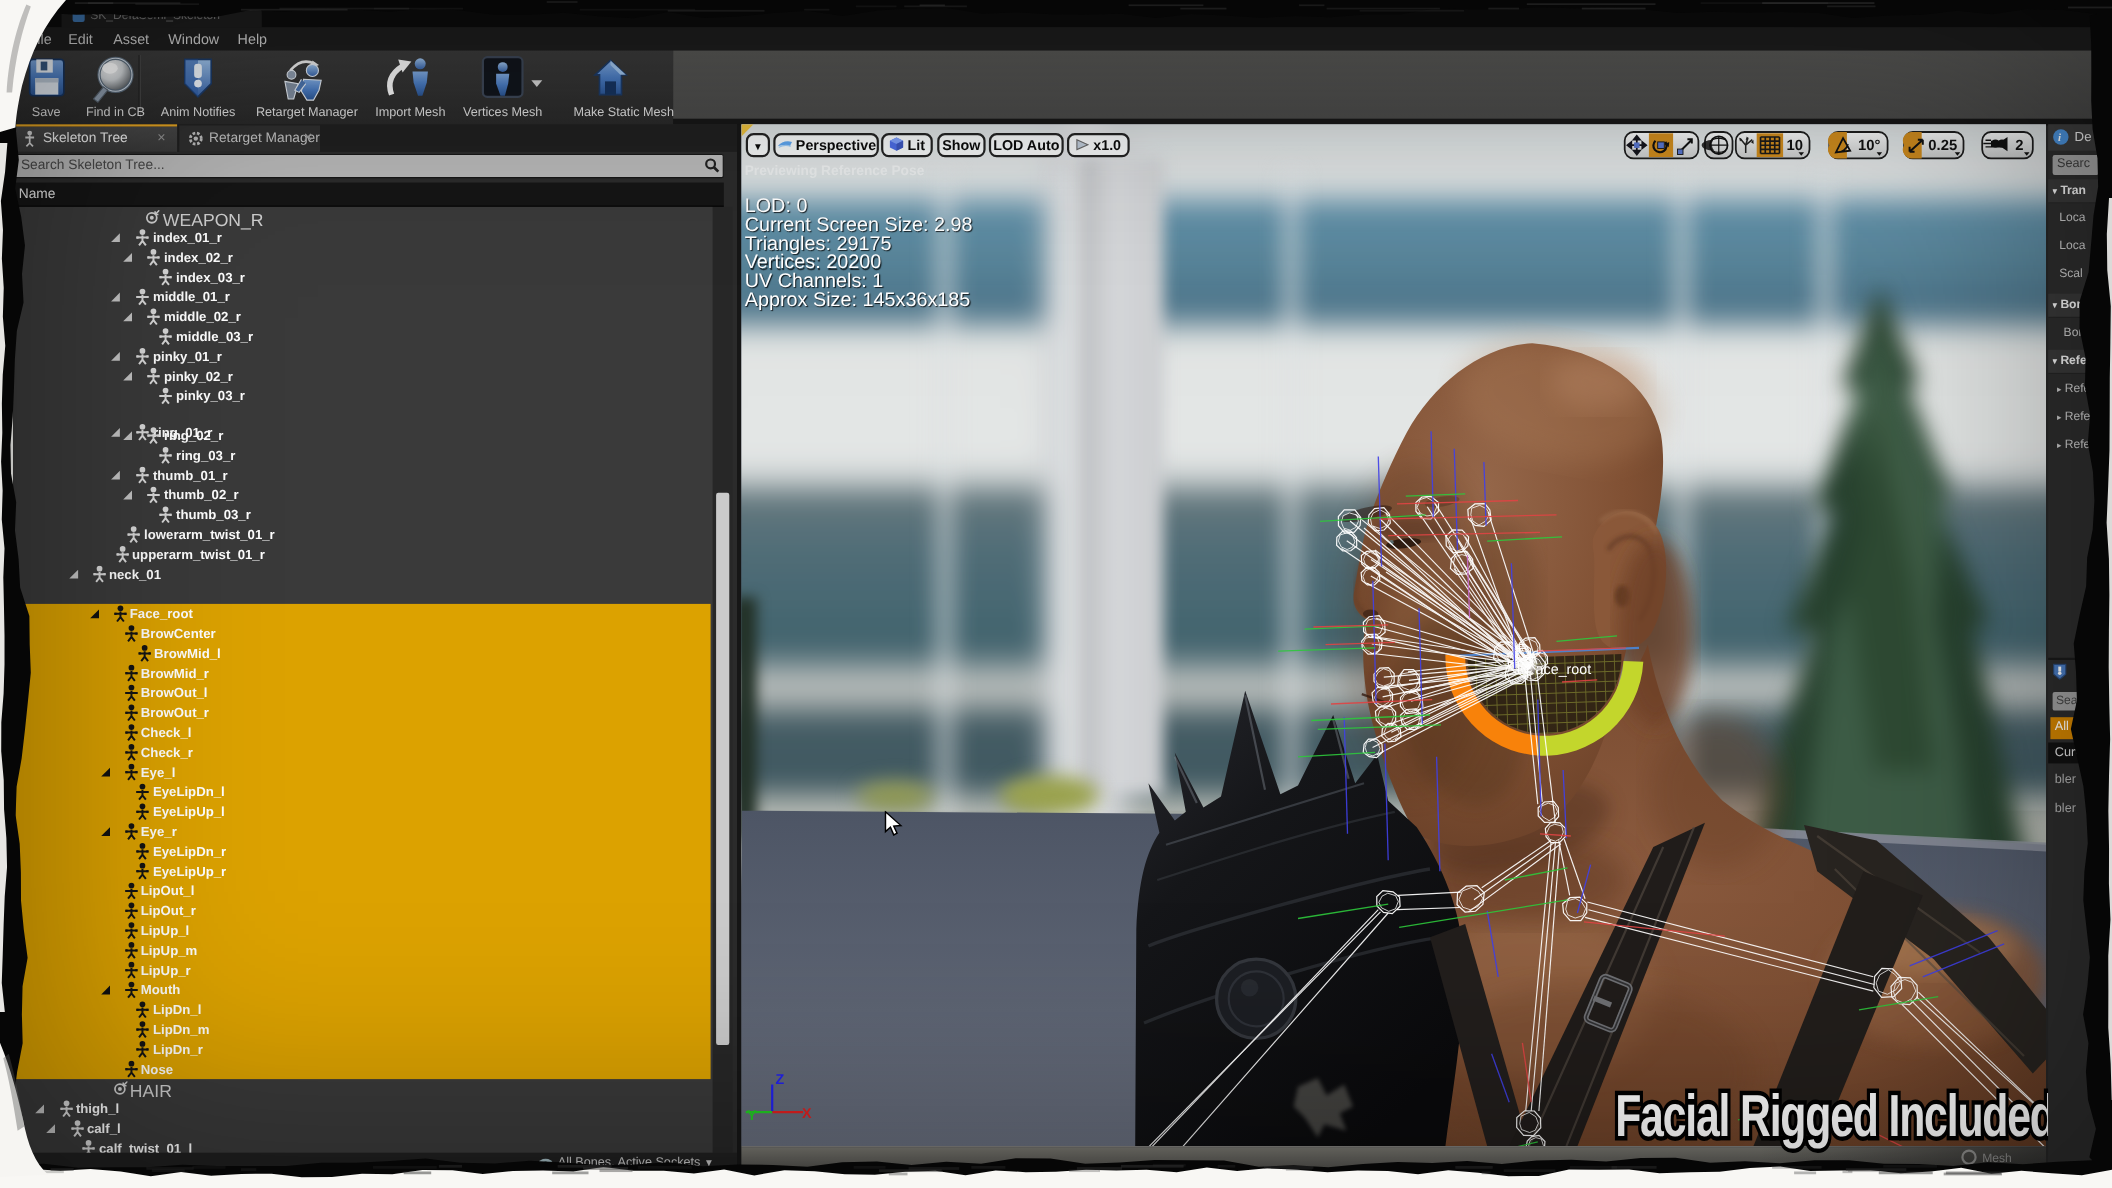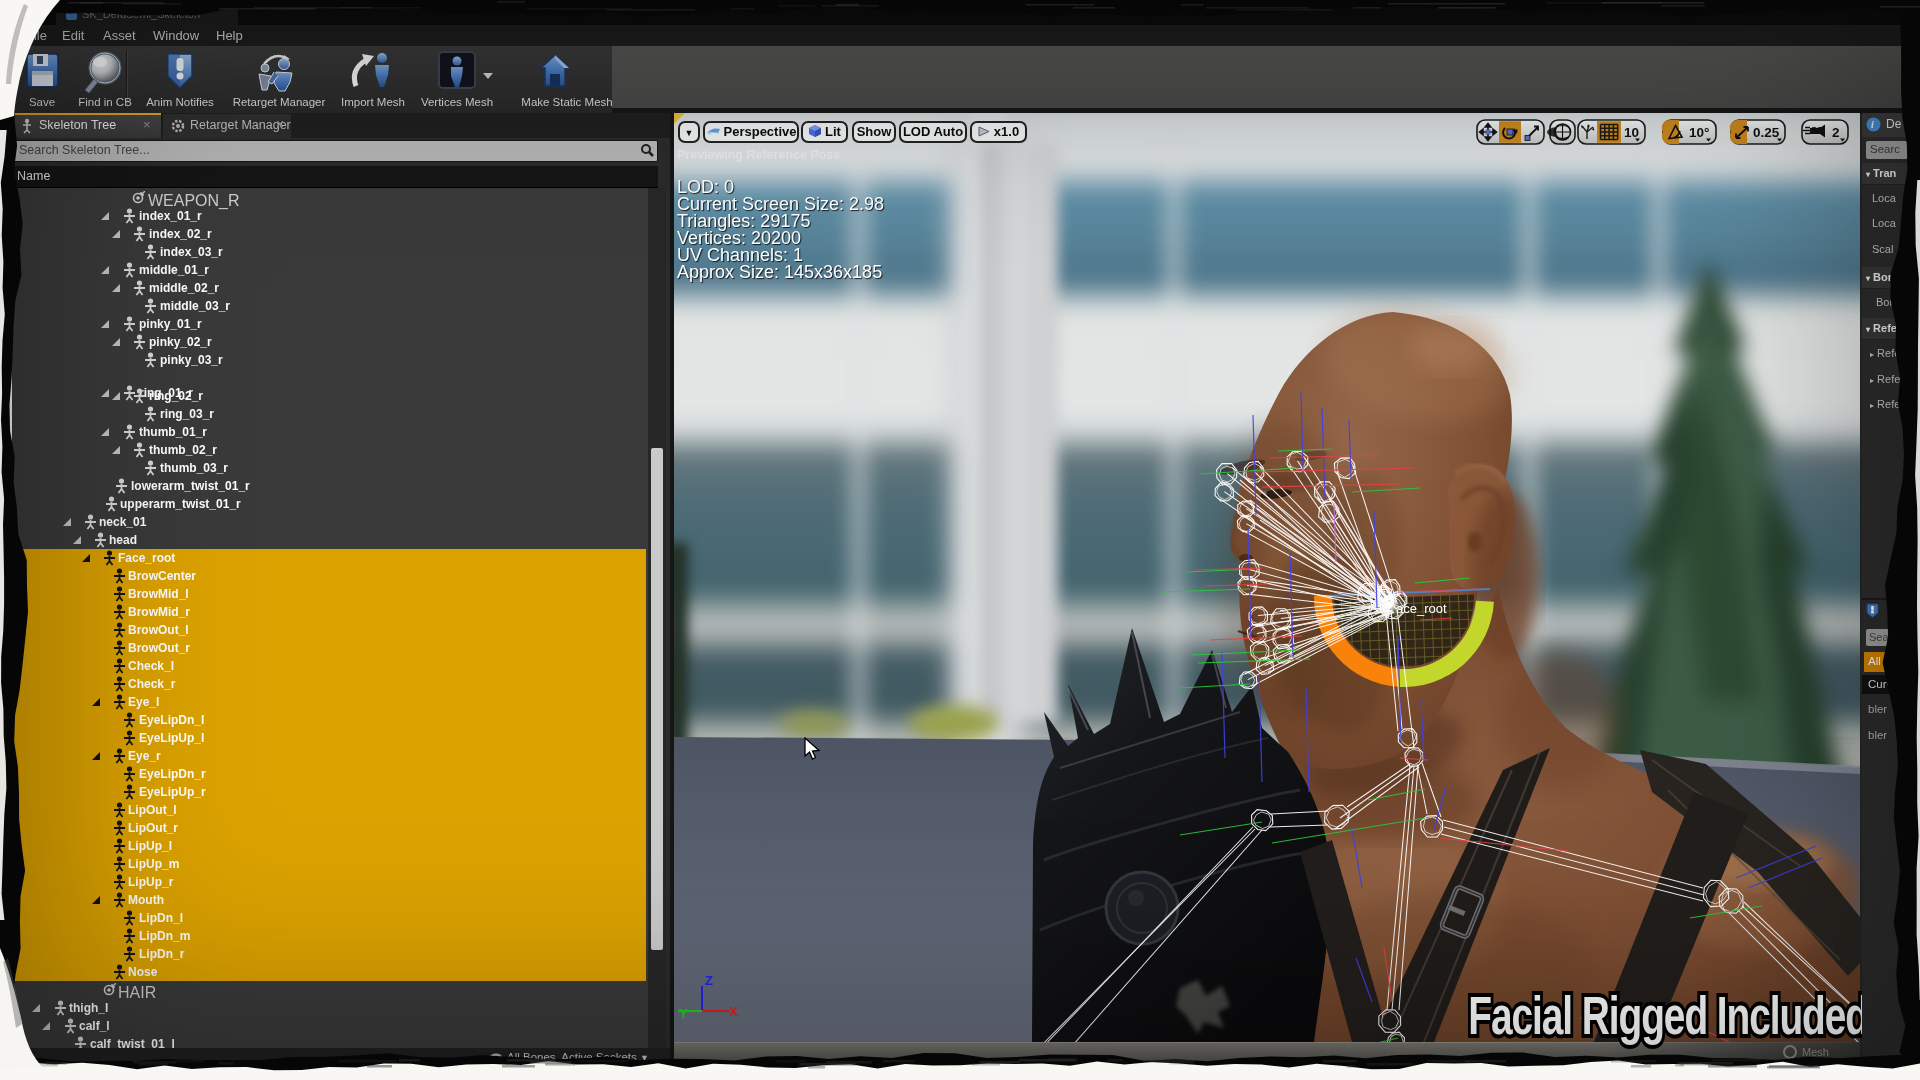--- a/index.html
+++ b/index.html
@@ -285,47 +285,38 @@
     </div>
 <div class="row" style="left:0;top:325px;width:636px">
       <div class="tri " style="left:51px"></div>
       <svg class="a" style="left:72px;top:1px" width="13" height="16" viewBox="0 0 13 16">
         <circle cx="6.5" cy="3" r="2.6" fill="#d8d8d8"></circle>
         <path d="M6.5 6 V11 M1 8 H12 M6.5 11 L3.4 15 M6.5 11 L9.6 15" stroke="#d8d8d8" stroke-width="1.8" fill="none"></path>
         <path d="M1 7 h2 v2 h-2 z M10 7 h2 v2 h-2 z" fill="#d8d8d8"></path>
       </svg>
       <div class="rn" style="left:87px">neck_01</div>
     </div>
-<div class="row" style="left:0;top:343px;width:636px">
-      <div class="tri " style="left:61px"></div>
-      <svg class="a" style="left:82px;top:1px" width="13" height="16" viewBox="0 0 13 16">
-        <circle cx="6.5" cy="3" r="2.6" fill="#d8d8d8"></circle>
-        <path d="M6.5 6 V11 M1 8 H12 M6.5 11 L3.4 15 M6.5 11 L9.6 15" stroke="#d8d8d8" stroke-width="1.8" fill="none"></path>
-        <path d="M1 7 h2 v2 h-2 z M10 7 h2 v2 h-2 z" fill="#d8d8d8"></path>
-      </svg>
-      <div class="rn" style="left:97px">head</div>
-    </div>
 <div class="row" style="left:0;top:361px;width:636px">
       <div class="tri blk" style="left:70px"></div>
       <svg class="a" style="left:91px;top:1px" width="13" height="16" viewBox="0 0 13 16">
         <circle cx="6.5" cy="3" r="2.6" fill="#141414"></circle>
         <path d="M6.5 6 V11 M1 8 H12 M6.5 11 L3.4 15 M6.5 11 L9.6 15" stroke="#141414" stroke-width="1.8" fill="none"></path>
         <path d="M1 7 h2 v2 h-2 z M10 7 h2 v2 h-2 z" fill="#141414"></path>
       </svg>
       <div class="rn" style="left:106px">Face_root</div>
     </div>
 <div class="row" style="left:0;top:379px;width:636px">
       <svg class="a" style="left:101px;top:1px" width="13" height="16" viewBox="0 0 13 16">
         <circle cx="6.5" cy="3" r="2.6" fill="#141414"></circle>
         <path d="M6.5 6 V11 M1 8 H12 M6.5 11 L3.4 15 M6.5 11 L9.6 15" stroke="#141414" stroke-width="1.8" fill="none"></path>
         <path d="M1 7 h2 v2 h-2 z M10 7 h2 v2 h-2 z" fill="#141414"></path>
       </svg>
       <div class="rn" style="left:116px">BrowCenter</div>
     </div>
-<div class="row" style="left:0;top:397px;width:636px">
+<div class="row" style="left:12px;top:397px;width:636px">
       <svg class="a" style="left:101px;top:1px" width="13" height="16" viewBox="0 0 13 16">
         <circle cx="6.5" cy="3" r="2.6" fill="#141414"></circle>
         <path d="M6.5 6 V11 M1 8 H12 M6.5 11 L3.4 15 M6.5 11 L9.6 15" stroke="#141414" stroke-width="1.8" fill="none"></path>
         <path d="M1 7 h2 v2 h-2 z M10 7 h2 v2 h-2 z" fill="#141414"></path>
       </svg>
       <div class="rn" style="left:116px">BrowMid_l</div>
     </div>
 <div class="row" style="left:0;top:415px;width:636px">
       <svg class="a" style="left:101px;top:1px" width="13" height="16" viewBox="0 0 13 16">
         <circle cx="6.5" cy="3" r="2.6" fill="#141414"></circle>

